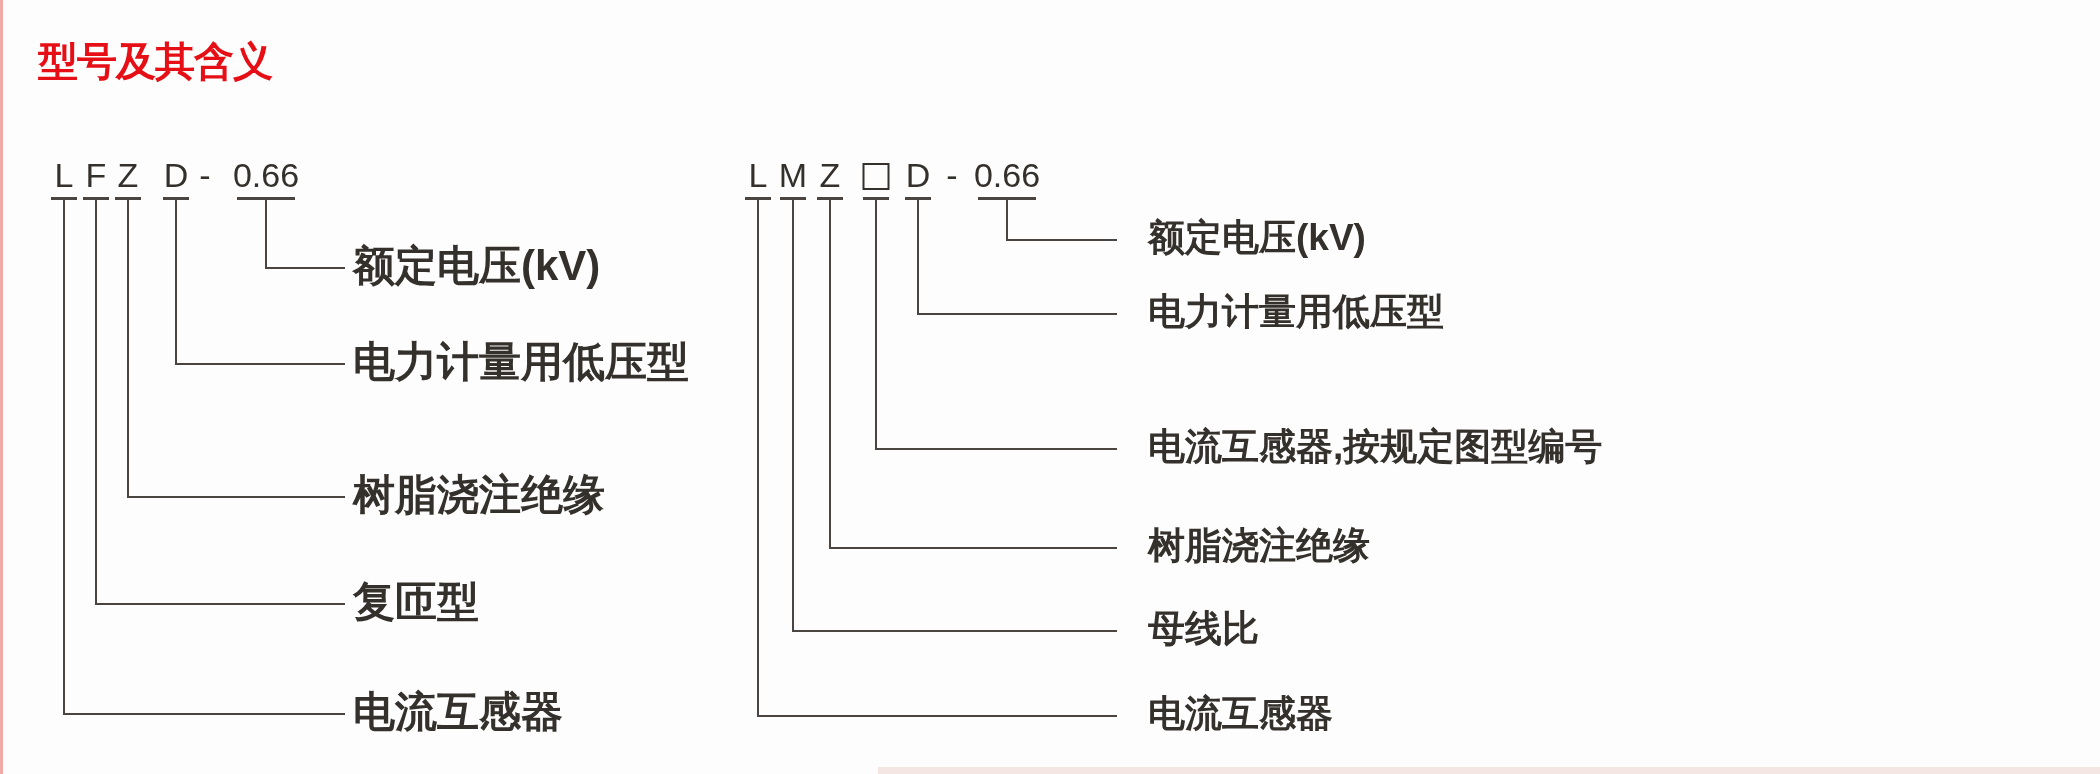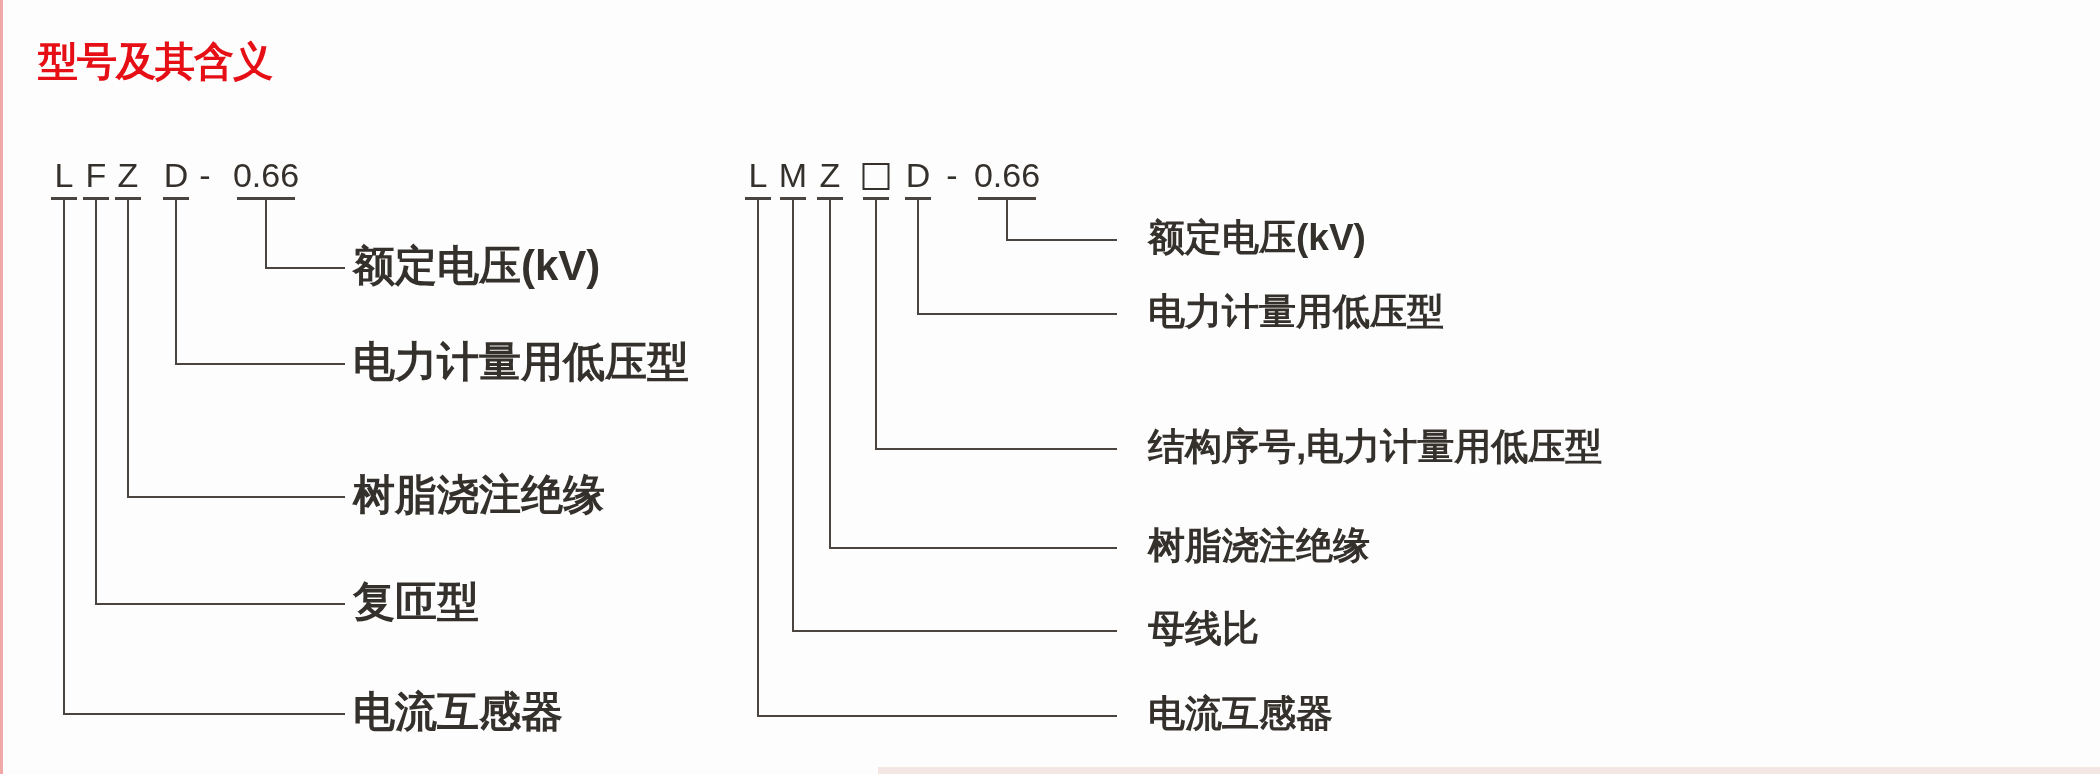--- a/index.html
+++ b/index.html
@@ -121,19 +121,19 @@
 
     <div class="conn" style="left:1006px;width:111px;height:41px"></div>
     <div class="conn" style="left:917px;width:200px;height:115px"></div>
     <div class="conn" style="left:875px;width:242px;height:250px"></div>
     <div class="conn" style="left:829px;width:288px;height:349px"></div>
     <div class="conn" style="left:792px;width:325px;height:432px"></div>
     <div class="conn" style="left:757px;width:360px;height:517px"></div>
 
     <div class="lbl lbl-r" style="top:238px">额定电压(kV)</div>
     <div class="lbl lbl-r" style="top:312px">电力计量用低压型</div>
-    <div class="lbl lbl-r" style="top:447px">结构序号,电力计量用低压型</div>
+    <div class="lbl lbl-r" style="top:447px">电流互感器,按规定图型编号</div>
     <div class="lbl lbl-r" style="top:546px">树脂浇注绝缘</div>
     <div class="lbl lbl-r" style="top:629px">母线比</div>
     <div class="lbl lbl-r" style="top:714px">电流互感器</div>
   </div>
 
 </div>
 
 </body></html>

